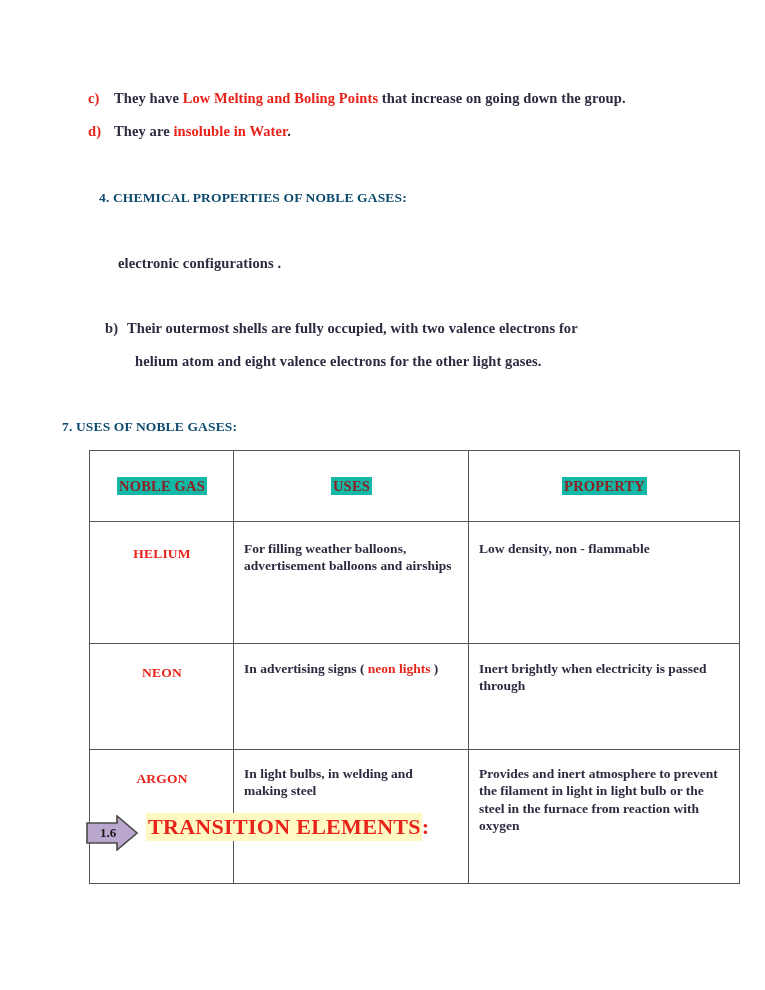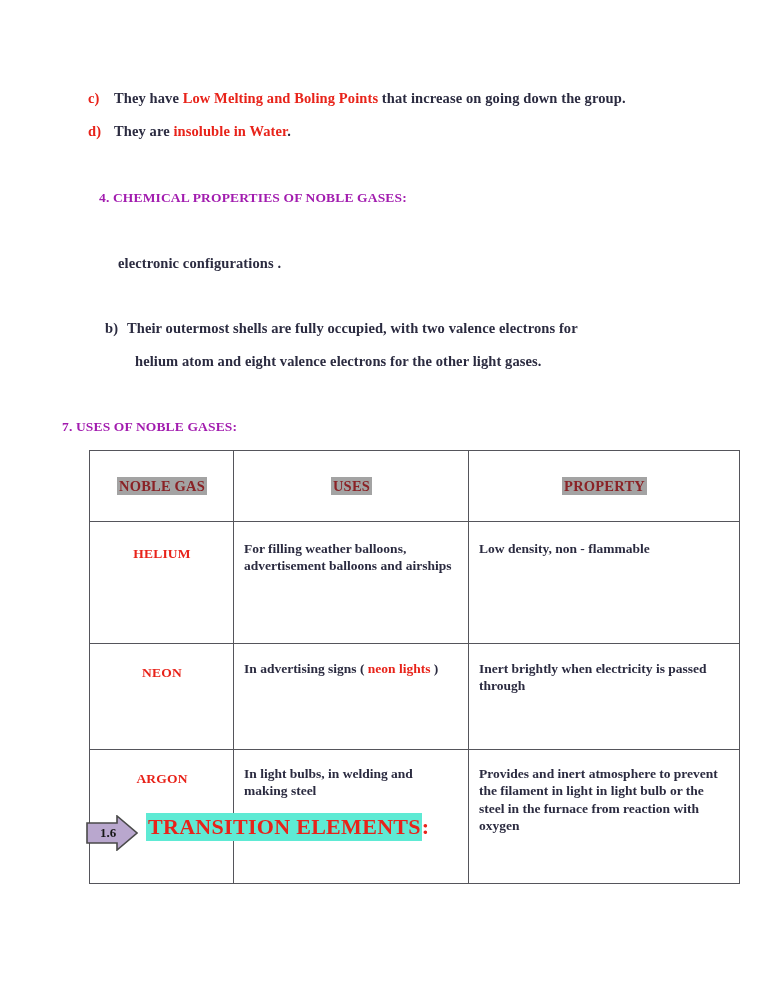--- a/index.html
+++ b/index.html
@@ -36,21 +36,21 @@
   .marker {
     display: inline-block;
     width: 26px;
   }
 
   
   .heading {
     position: absolute;
     font-weight: bold;
     font-size: 13.5px;
-    color: #a21caf;
+    color: #0c4a6e;
     letter-spacing: 0.15px;
     white-space: nowrap;
   }
 
   
   .uses-table {
     position: absolute;
     left: 89px;
     top: 450px;
     width: 590px;
@@ -73,21 +73,21 @@
 
   .uses-table thead td,
   .uses-table td.hdr {
     text-align: center;
     vertical-align: middle;
     height: 42px;
     padding-top: 14px;
     padding-bottom: 14px;
   }
   .hl-yellow {
-    background: #a3a3a3;
+    background: #14b8a6;
     color: #8a2226;
     font-size: 14.5px;
     padding: 1px 2px;
     letter-spacing: 0.2px;
   }
   .gas-name {
     color: #e8231a;
     text-align: left;
     font-size: 13.5px;
     letter-spacing: 0.2px;
@@ -143,21 +143,21 @@
   .transition-title {
     position: absolute;
     left: 60px;
     top: 4px;
     font-weight: bold;
     font-size: 22px;
     letter-spacing: 0.3px;
     white-space: nowrap;
   }
   .hl-cyan {
-    background: #5eead4;
+    background: #fef9c3;
     color: #e8231a;
     padding: 1px 1px 2px 2px;
   }
   .colon-red { color: #e8231a; }
 </style>
 </head>
 <body>
 
 <div class="page">
 

